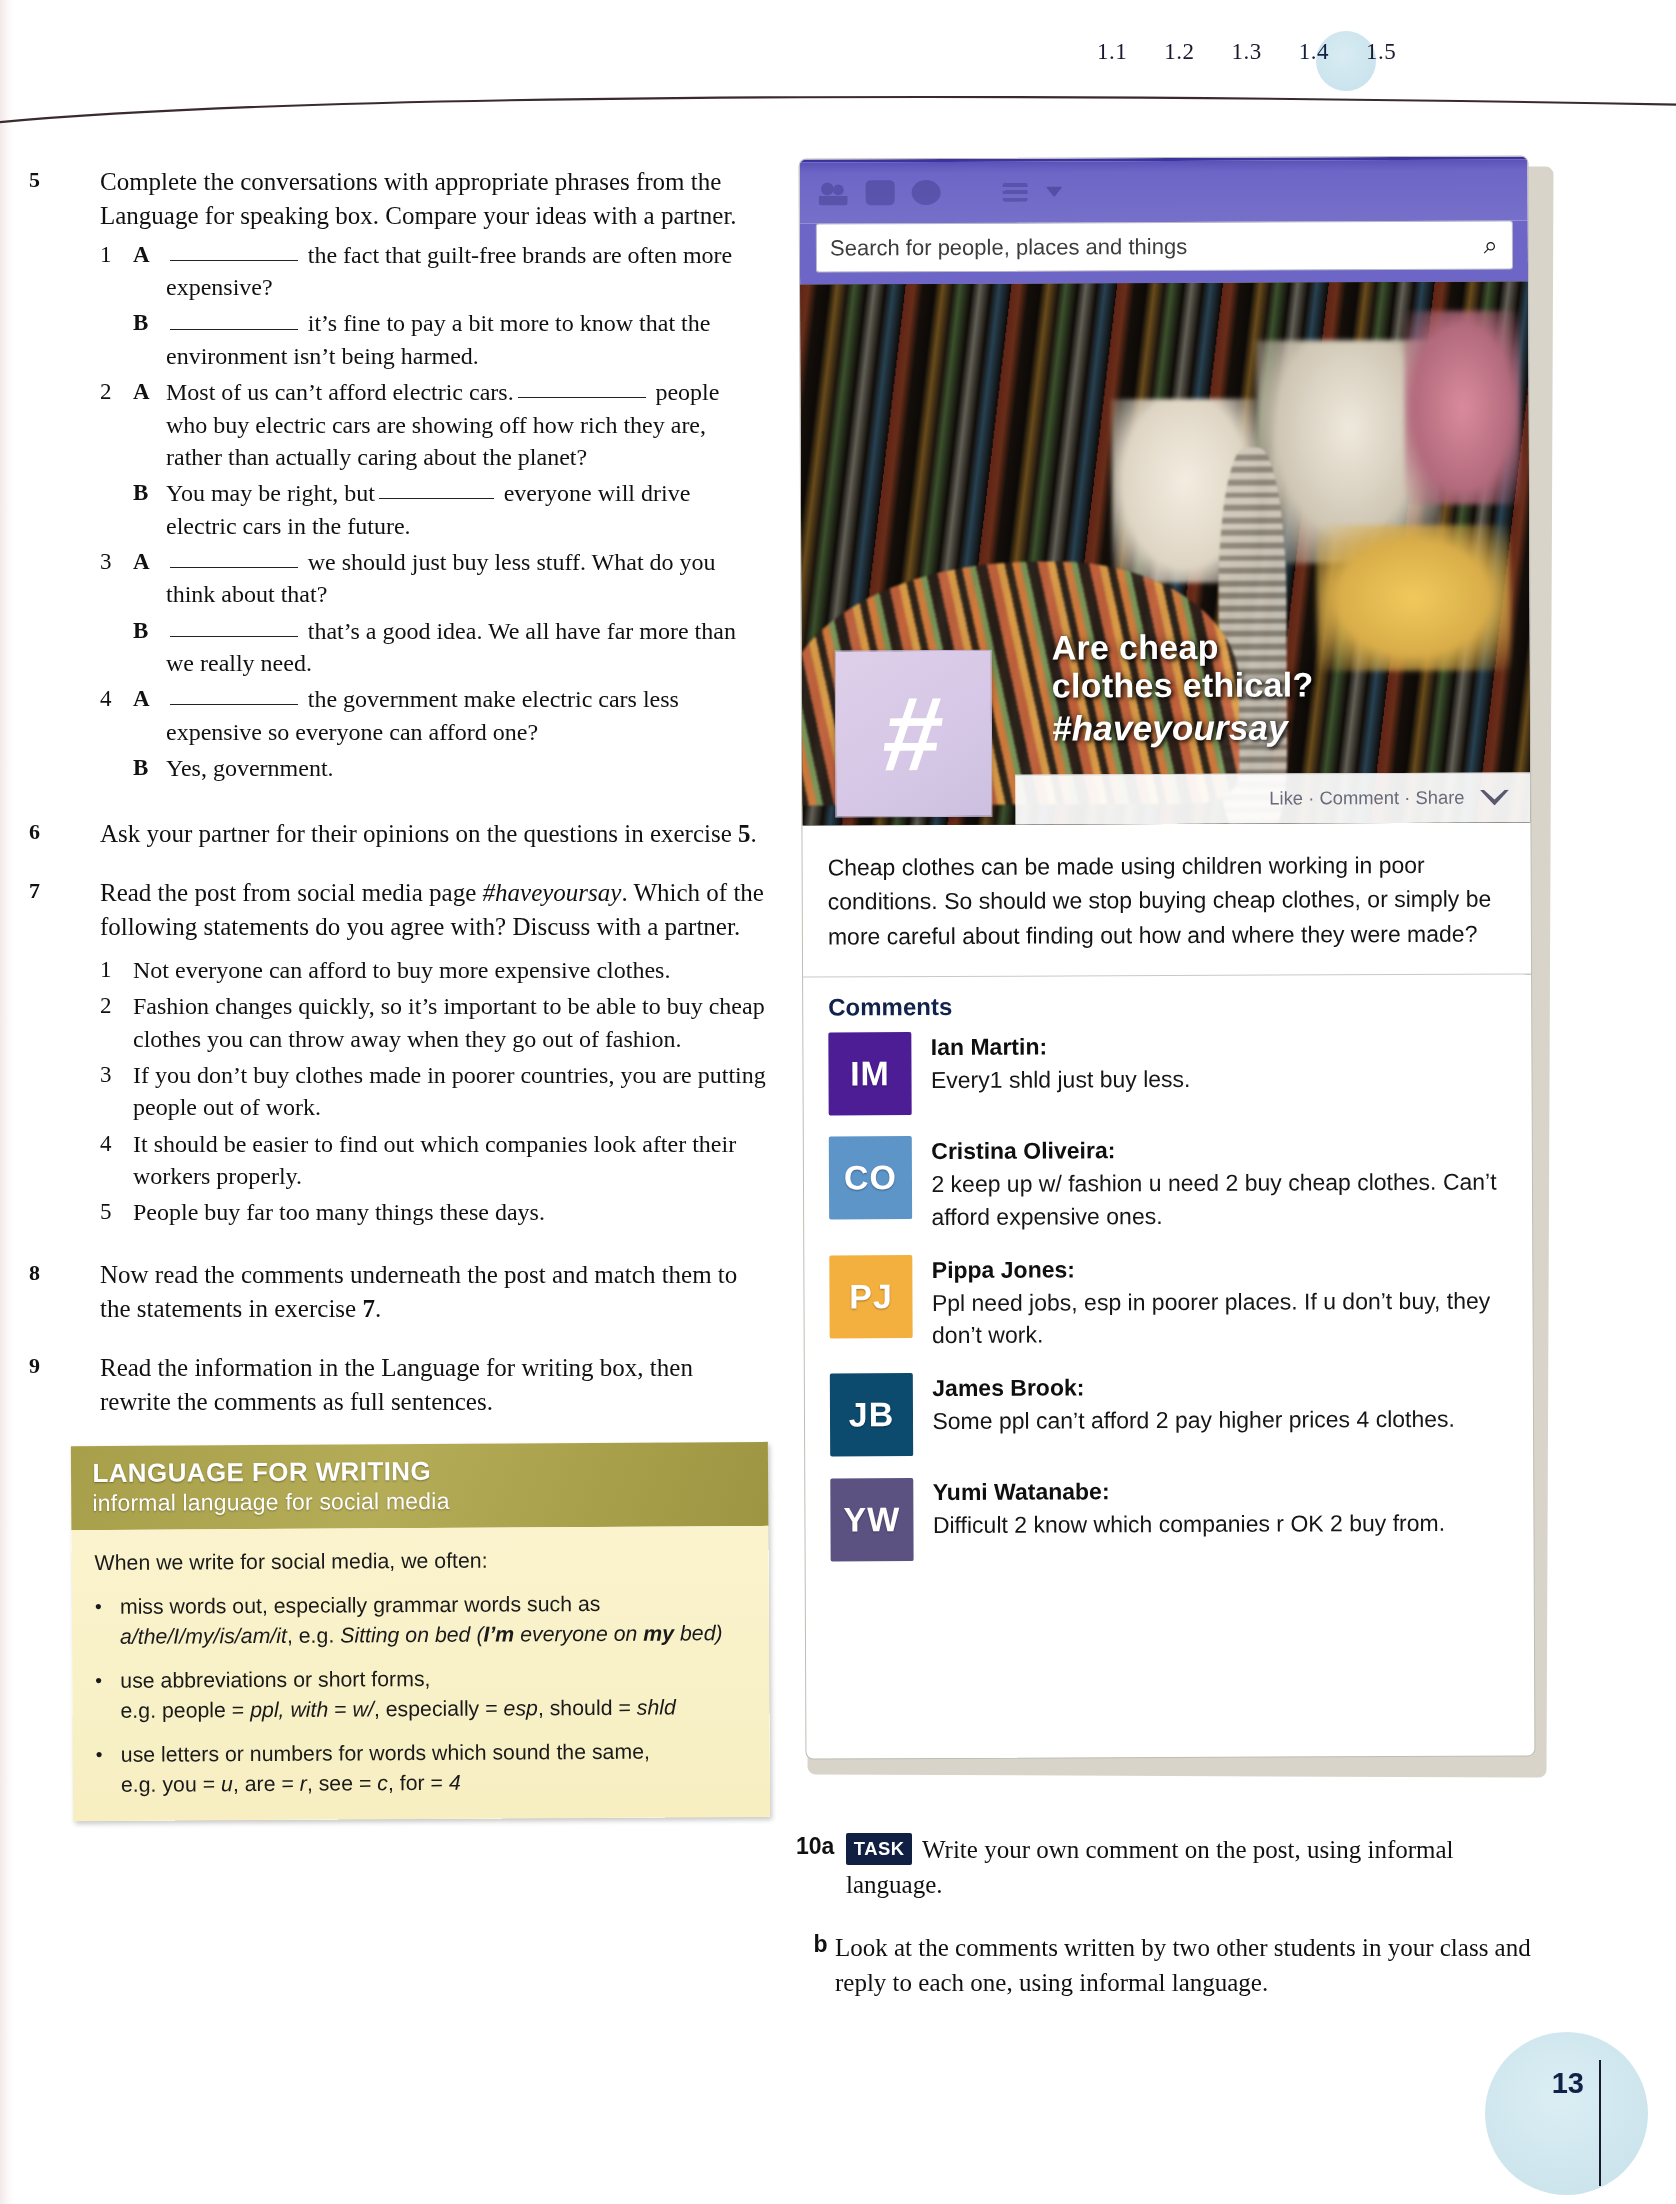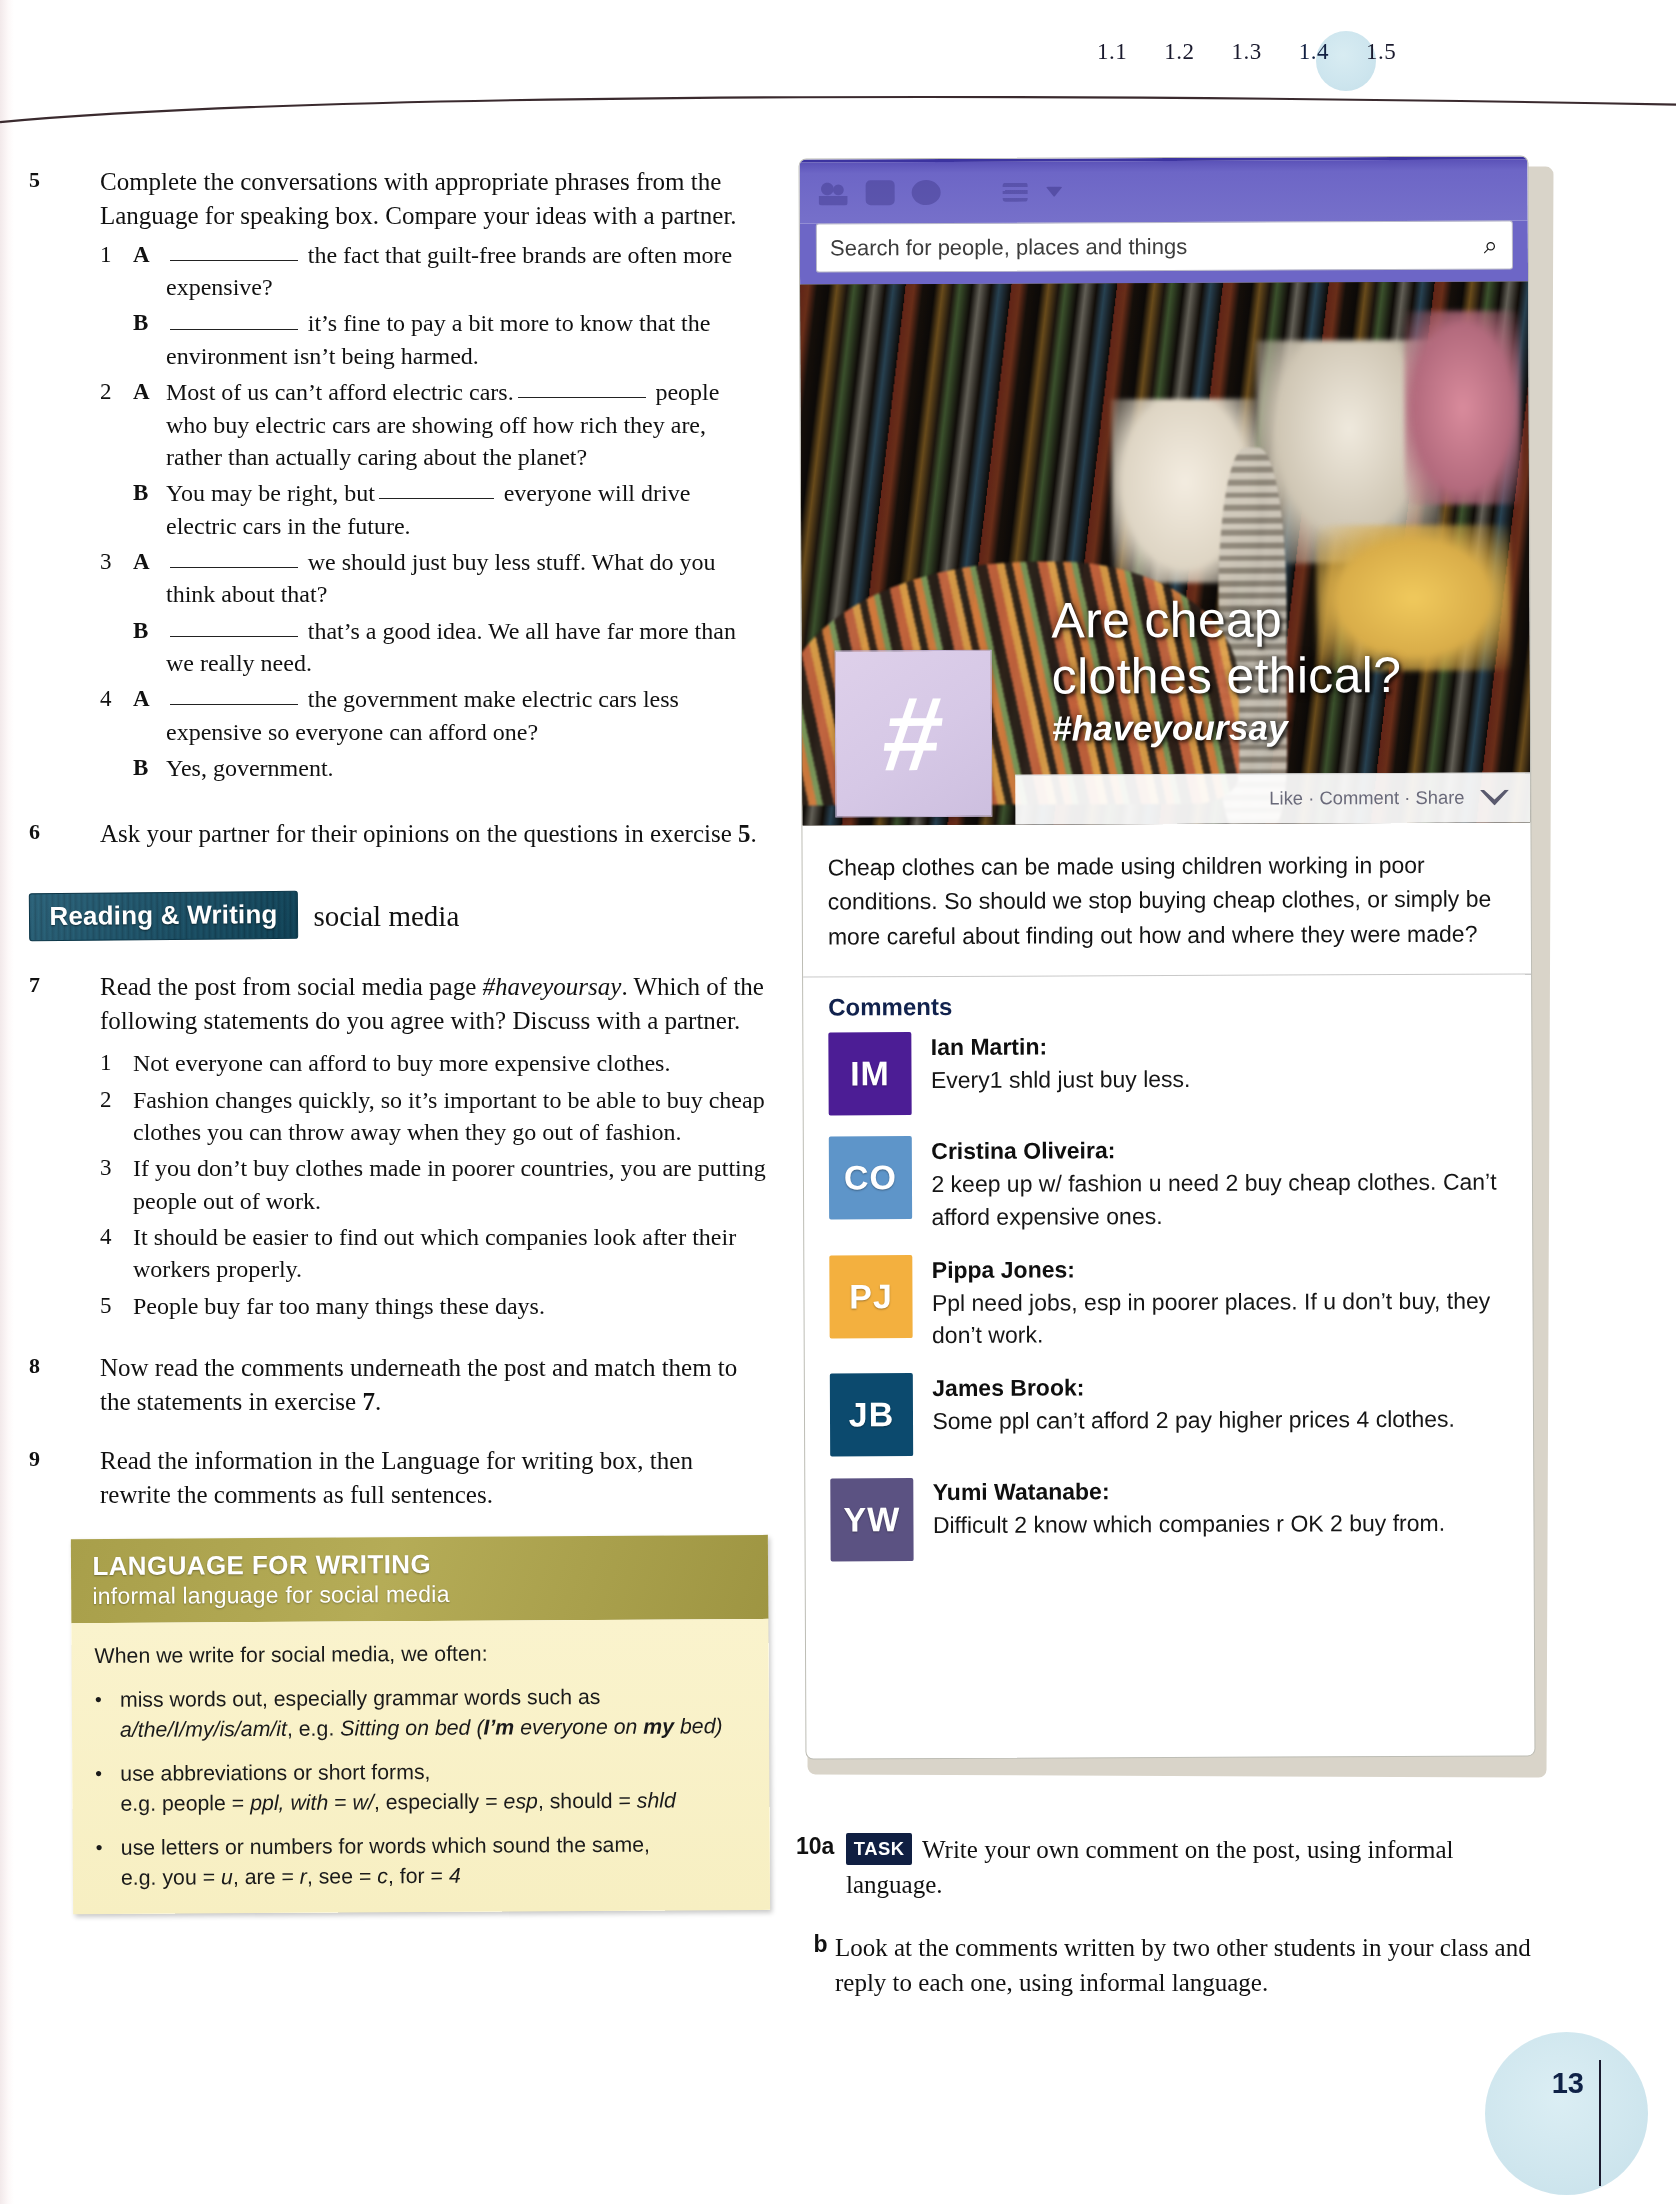--- a/index.html
+++ b/index.html
@@ -248,21 +248,21 @@
     font-size: 105px; font-weight: bold; line-height: 1;
     transform: skewX(-7deg);
   }
 
   .photo-headline {
     position: absolute; left: 250px; bottom: 76px;
     color: #ffffff; font-family: "Liberation Sans", sans-serif;
     text-shadow: 1.9px 1.9px 3.9px rgba(0,0,0,.75), 0 0 9.7px rgba(0,0,0,.5);
   }
   .photo-headline .h1 {
-    font-size: 50px; font-weight: normal; line-height: 1.12; letter-spacing: 0.3px;
+    font-size: 34px; font-weight: bold; line-height: 1.12; letter-spacing: 0.3px;
   }
   .photo-headline .h2 {
     font-size: 35px; font-style: italic; font-weight: bold;
     margin-top: 3.9px; letter-spacing: 0.2px;
   }
 
   .sm-actions {
     position: absolute; right: 0; bottom: 0; left: 213px;
     height: 50px; background: rgba(255,255,255,.93);
     display: flex; align-items: center; justify-content: flex-end;
@@ -422,24 +422,20 @@
     </div>
   </div>
 
   <div class="ex" style="margin-top:33px;">
     <div class="ex-num">6</div>
     <div class="ex-body">
       <span>Ask your partner for their opinions on the questions in exercise </span><span class="bd">5</span><span>.</span>
     </div>
   </div>
 
-  <div class="skill-head">
-    <div class="skill-badge">Reading &amp; Writing</div>
-    <div class="skill-topic">social media</div>
-  </div>
 
   <div class="ex">
     <div class="ex-num">7</div>
     <div class="ex-body">
       <div><span>Read the post from social media page </span><span class="it">#haveyoursay</span><span>. Which of the following statements do you agree with? Discuss with a partner.</span></div>
 
       <div class="sublist" style="margin-top:9.7px;">
         <div class="sub-row">
           <div class="sub-num">1</div>
           <div class="sub-text">Not everyone can afford to buy more expensive clothes.</div>

